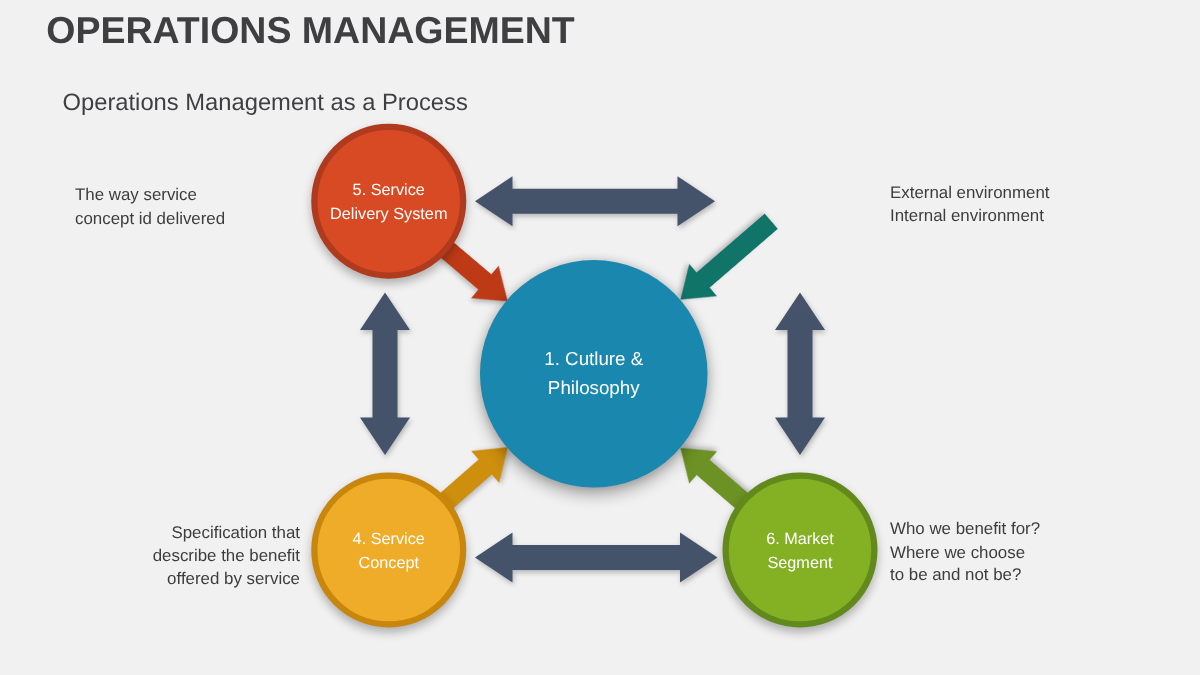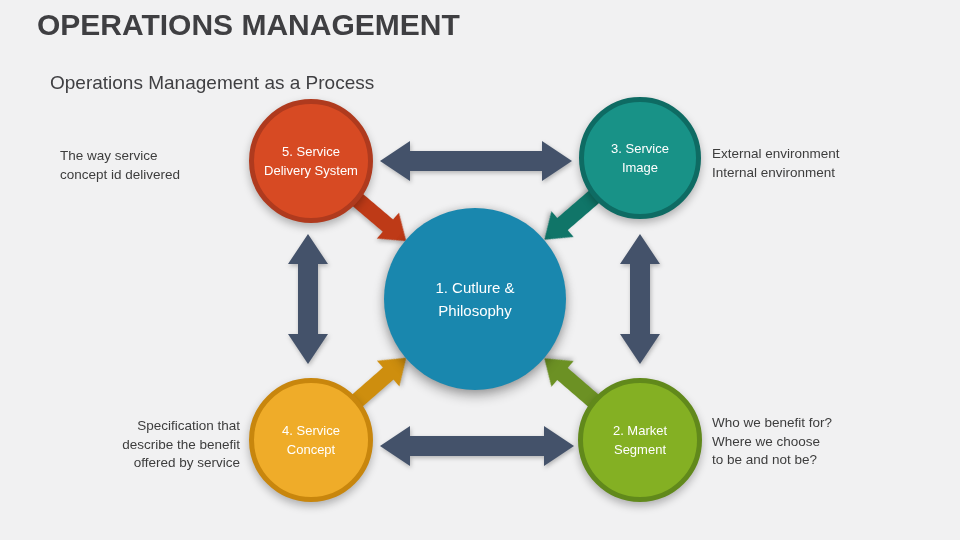--- a/index.html
+++ b/index.html
@@ -102,32 +102,28 @@
   <div class="node node-center">
     <span>1. Cutlure &amp;</span>
     <span>Philosophy</span>
   </div>
 
   <div class="node node-delivery">
     <span>5. Service</span>
     <span>Delivery System</span>
   </div>
 
-  <div class="node node-image">
-    <span>3. Service</span>
-    <span>Image</span>
-  </div>
 
   <div class="node node-concept">
     <span>4. Service</span>
     <span>Concept</span>
   </div>
 
   <div class="node node-market">
-    <span>2. Market</span>
+    <span>6. Market</span>
     <span>Segment</span>
   </div>
 
   <div class="ann ann-delivery">
     <span>The way service</span>
     <span>concept id delivered</span>
   </div>
 
   <div class="ann ann-concept">
     <span>Specification that</span>

